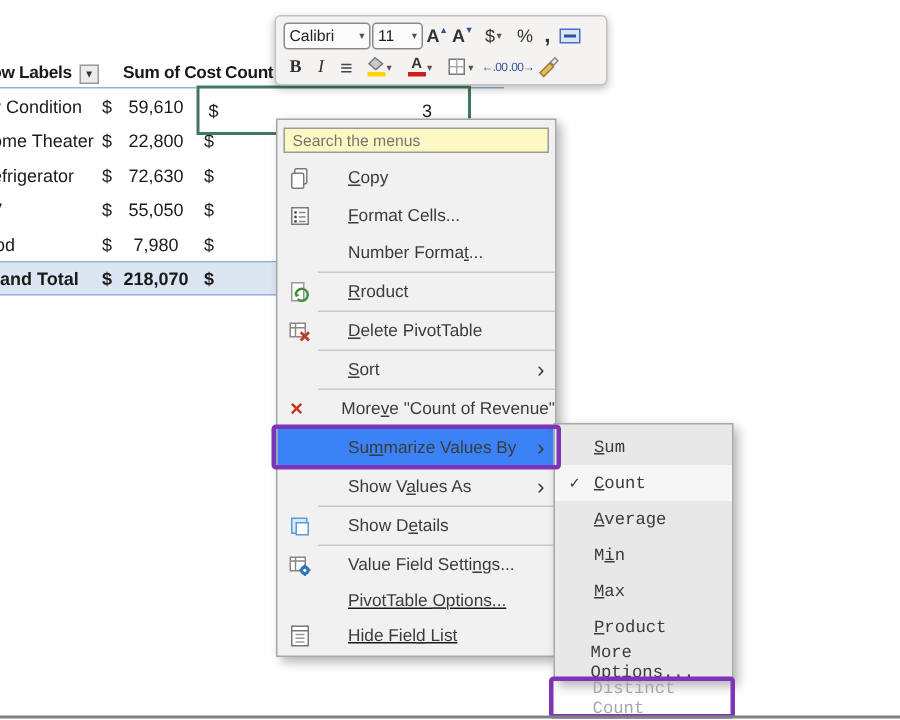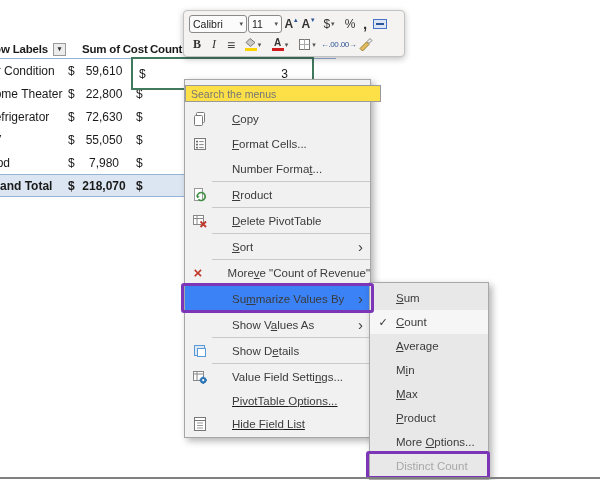--- a/index.html
+++ b/index.html
@@ -56,38 +56,38 @@
   .b-dollar { font-size:12px; } .b-percent { font-size:12px; }
   .b-comma { font-size:15px; font-weight:bold; line-height:8px; }
   .stack { display:flex; flex-direction:column; align-items:center; line-height:10px; }
   .colorbar { width:12px; height:3px; margin-top:1px; }
   .dec-ico { font-size:8px; color:#2f5496; letter-spacing:-0.5px; white-space:nowrap; }
 
   
   #context-menu { position:absolute; left:184px; top:79px; width:187px;
     background:#f1f1f1; border:1px solid #a6a6a6; z-index:20;
     box-shadow:3px 3px 7px rgba(0,0,0,.3); padding-bottom:2px; }
-  #menu-search { display:block; width:196px; margin:5px auto 4px auto; height:17px;
-    border:1px solid #9a9a9a; background:#fde047; font-size:10.5px; color:#595959;
+  #menu-search { display:block; width:177px; margin:5px auto 4px auto; height:17px;
+    border:1px solid #9a9a9a; background:#fef9c3; font-size:10.5px; color:#595959;
     padding:0 5px; font-family:"Liberation Sans",sans-serif; outline:none; }
   .mi { display:flex; align-items:center; height:25px; }
   .mi.short { height:23px;text-decoration:underline; }
   .mi .mic { width:30px; display:flex; justify-content:center; align-items:center; }
   .mi .lbl { flex:1; font-size:11.5px; color:#3b3b3b; white-space:nowrap;margin-left:17px; }
   .accel { text-decoration:underline; }
   .mi .arr { width:16px; text-align:right; padding-right:7px; }
   .arr::after { content:"›"; font-size:15px; color:#3b3b3b; }
   .sep { height:1px; background:#c9c9c9; margin-left:27px; }
   .mi.hl { background:#3b82f6; }
   .x-glyph { color:#c0392b; font-size:15px; font-weight:bold; line-height:12px; }
 
   
-  #submenu { position:absolute; left:369px; top:282px; width:120px; height:198px;
+  #submenu { position:absolute; left:369px; top:282px; width:120px; height:172px;
     background:#e8e8e8; border:1px solid #a8a8a8; z-index:25;
-    box-shadow:3px 3px 7px rgba(0,0,0,.3); padding-top:3px; }
+    box-shadow:3px 3px 7px rgba(0,0,0,.3); padding-top:3px;font-family:Liberation Mono, monospace; }
   .smi { display:flex; align-items:center; height:24px; font-size:11.5px; color:#3b3b3b; }
   .smi .check { width:26px; text-align:center; font-size:11px; color:#333; }
   .smi.checked .check::after { content:"✓"; }
   .smi.hl { background:#f6f6f6; }
   .smi.disabled { color:#a8a8a8; }
 
   
   .purple-box { position:absolute; border:3px solid #7c35b6; border-radius:3px;
     z-index:40; pointer-events:none; background:transparent; }
   #purple-box-1 { left:181px; top:283px; width:193px; height:30px; }

